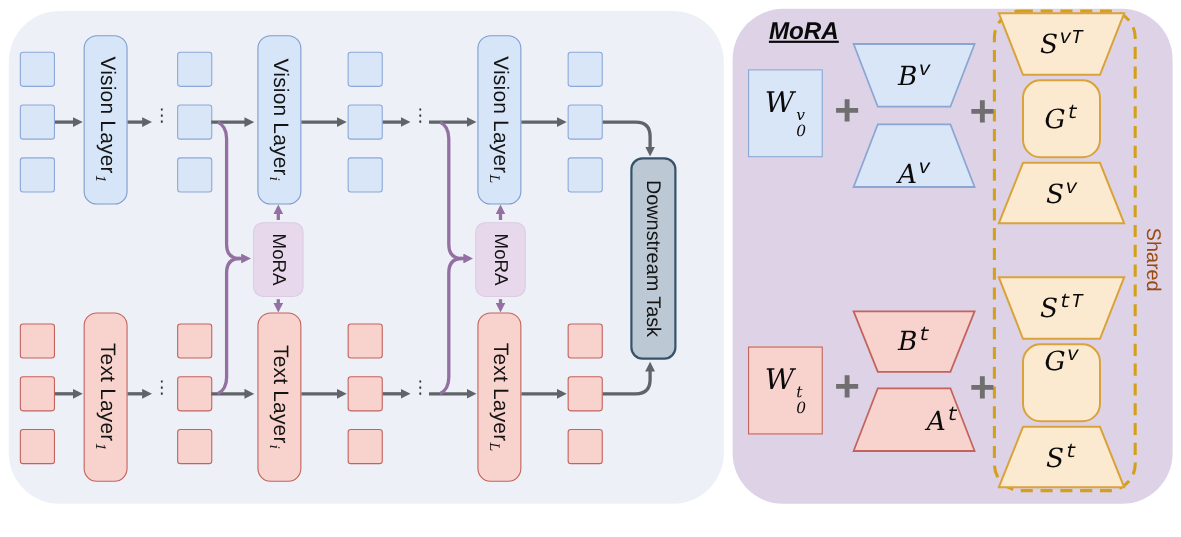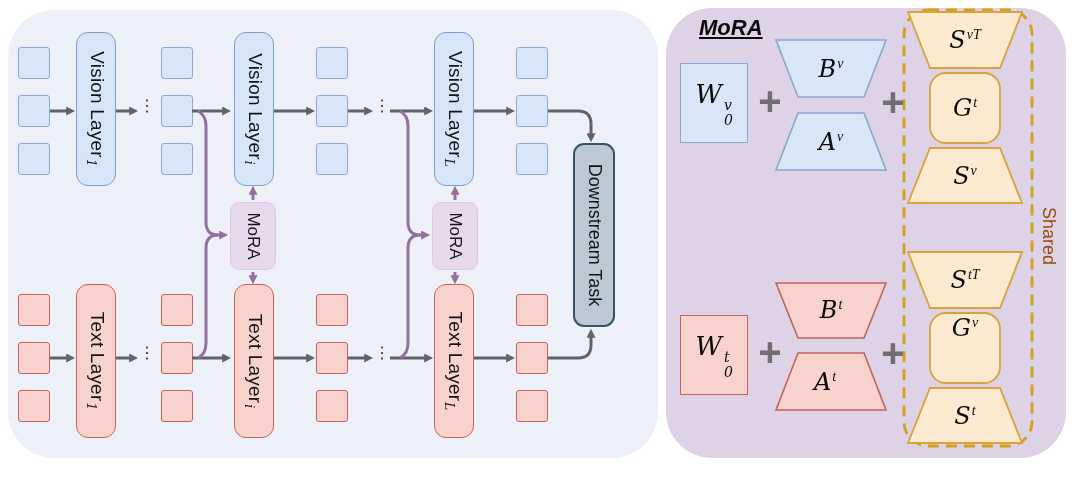--- a/index.html
+++ b/index.html
@@ -40,21 +40,21 @@
   svg.overlay { position:absolute; left:0; top:0; z-index:5; }
 
   
   .mora-title { position:absolute; left:699px; top:15px; font-size:22px; font-weight:bold;
                 font-style:italic; text-decoration:underline; color:#0a0a0a; z-index:6; }
   .plus { position:absolute; transform:translate(-50%,-54%); font-size:40px; font-weight:bold;
           color:#6f6f6f; z-index:6; }
   .mlabel { position:absolute; transform:translate(-50%,-50%); white-space:nowrap; z-index:6; color:#0a0a0a; }
   .mbase { font-family:"DejaVu Serif", serif; font-style:italic; font-size:24px; }
   .mbase.big { font-size:26px; }
-  .msup { font-family:Liberation Serif, serif; font-style:italic; font-size:14px; vertical-align:9px; margin-left:1px; }
+  .msup { font-family:Liberation Mono, monospace; font-style:italic; font-size:18px; vertical-align:9px; margin-left:1px; }
   .mstack { display:inline-flex; flex-direction:column; align-items:flex-start; line-height:1.05;
             font-family:"DejaVu Serif", serif; font-style:italic; font-size:14px; vertical-align:-7px; margin-left:2px; }
   .shared-label { position:absolute; transform:translate(-50%,-50%) rotate(90deg); white-space:nowrap;
             font-size:18px; color:#9a4a10; z-index:6; }
   .wbox { position:absolute; box-sizing:border-box; }
   .wbox.blue { background:#d9e6f8; border:1.6px solid #8aa6d2; }
   .wbox.red  { background:#f8d3ce; border:1.6px solid #c4625c; }
 </style>
 </head>
 <body>
@@ -199,21 +199,21 @@
   <div class="mlabel" style="left:714px;top:103px">
     <span class="mbase big">W</span><span class="mstack">
         <span>v</span>
         <span>0</span>
       </span>
   </div>
   <div class="plus" style="left:770px;top:103px">+</div>
   <div class="mlabel" style="left:831px;top:69px">
     <span class="mbase">B</span><span class="msup">v</span>
   </div>
-  <div class="mlabel" style="left:831px;top:142px">
+  <div class="mlabel" style="left:831px;top:158px">
     <span class="mbase">A</span><span class="msup">v</span>
   </div>
   <div class="plus" style="left:893px;top:104px">+</div>
   <div class="mlabel" style="left:965px;top:40px">
     <span class="mbase">S</span><span class="msup">vT</span>
   </div>
   <div class="mlabel" style="left:965px;top:108px">
     <span class="mbase">G</span><span class="msup">t</span>
   </div>
   <div class="mlabel" style="left:965px;top:176px">
@@ -223,21 +223,21 @@
   <div class="mlabel" style="left:714px;top:355px">
     <span class="mbase big">W</span><span class="mstack">
         <span>t</span>
         <span>0</span>
       </span>
   </div>
   <div class="plus" style="left:770px;top:354px">+</div>
   <div class="mlabel" style="left:831px;top:310px">
     <span class="mbase">B</span><span class="msup">t</span>
   </div>
-  <div class="mlabel" style="left:825px;top:382px">
+  <div class="mlabel" style="left:857px;top:382px">
     <span class="mbase">A</span><span class="msup">t</span>
   </div>
   <div class="plus" style="left:893px;top:355px">+</div>
   <div class="mlabel" style="left:965px;top:280px">
     <span class="mbase">S</span><span class="msup">tT</span>
   </div>
   <div class="mlabel" style="left:965px;top:328px">
     <span class="mbase">G</span><span class="msup">v</span>
   </div>
   <div class="mlabel" style="left:965px;top:416px">

